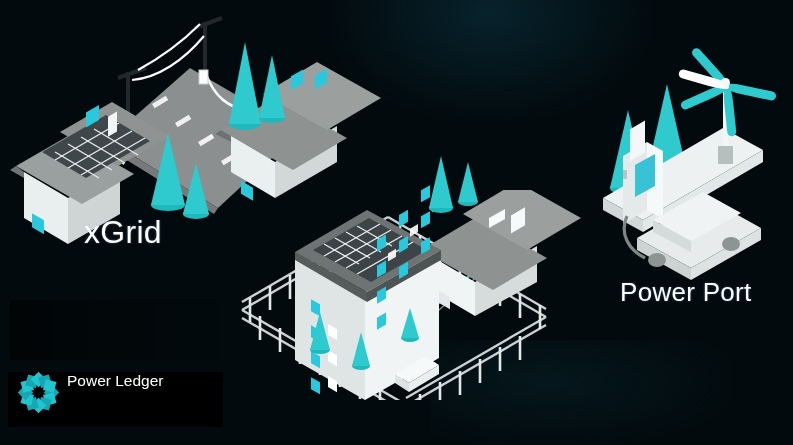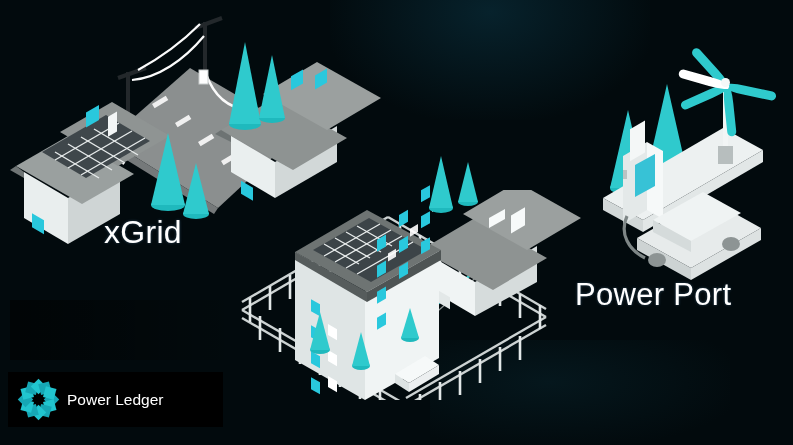--- a/index.html
+++ b/index.html
@@ -19,21 +19,21 @@
           background:linear-gradient(90deg,rgba(0,0,0,.55),rgba(0,0,0,.0));}
 
   
   .scene{position:absolute;}
 
   .lbl{position:absolute;color:#ffffff;font-weight:300;letter-spacing:.3px;
        text-shadow:0 0 3px rgba(140,200,255,.30);white-space:nowrap;}
 
   
   #brand{position:absolute;left:8px;top:372px;width:215px;height:55px;
-         background:#000;display:flex;align-items:center;gap:9px;padding-left:10px;
+         background:#000;display:flex;align-items:flex-start;gap:9px;padding-left:10px;
          box-sizing:border-box;}
   #logo{position:relative;width:40px;height:40px;flex:0 0 40px;}
   #logo .petal{position:absolute;left:50%;top:50%;width:11px;height:11px;
                margin:-5.5px 0 0 -5.5px;background:#16a7b5;
                transform-origin:50% 50%;}
   #brand .btxt{color:#fff;font-size:15.5px;font-weight:400;}
   .blade{position:absolute;left:50%;top:50%;width:52px;height:9px;
          background:#2fcacd;border-radius:50% 6px 6px 50%;
          transform-origin:2px 50%;}
 </style>
@@ -295,22 +295,22 @@
       <polygon points="62,218 132,178 186,208 116,248" fill="#e7ebeb"></polygon>
       <polygon points="62,218 116,248 116,260 62,230" fill="#cdd3d3"></polygon>
       <polygon points="116,248 186,208 186,220 116,260" fill="#dde2e2"></polygon>
       <polygon points="78,200 128,172 166,193 116,221" fill="#eff3f3"></polygon>
       <polygon points="78,200 116,221 116,232 78,212" fill="#d5dbdb"></polygon>
       <ellipse cx="82" cy="240" rx="9" ry="7" fill="#8d9494"></ellipse>
       <ellipse cx="156" cy="224" rx="9" ry="7" fill="#8d9494"></ellipse>
     </svg>
   </div>
 
-  <div class="lbl" id="lb-xgrid" style="left:84px;top:214px;font-size:32px;margin-left:20px;">xGrid</div>
-  <div class="lbl" id="lb-port" style="left:575px;top:277px;font-size:31px;">Power Port</div>
+  <div class="lbl" id="lb-xgrid" style="left:84px;top:214px;font-size:32px;">xGrid</div>
+  <div class="lbl" id="lb-port" style="left:620px;top:277px;font-size:26px;">Power Port</div>
 
   <div id="brand">
     <div id="logo">
         <div class="petal" style="background: rgb(22, 167, 181); transform: rotate(0deg) translate(13px) rotate(45deg);"></div>
         <div class="petal" style="background: rgb(33, 197, 207); transform: rotate(30deg) translate(13px) rotate(45deg);"></div>
         <div class="petal" style="background: rgb(22, 167, 181); transform: rotate(60deg) translate(13px) rotate(45deg);"></div>
         <div class="petal" style="background: rgb(33, 197, 207); transform: rotate(90deg) translate(13px) rotate(45deg);"></div>
         <div class="petal" style="background: rgb(22, 167, 181); transform: rotate(120deg) translate(13px) rotate(45deg);"></div>
         <div class="petal" style="background: rgb(33, 197, 207); transform: rotate(150deg) translate(13px) rotate(45deg);"></div>
         <div class="petal" style="background: rgb(22, 167, 181); transform: rotate(180deg) translate(13px) rotate(45deg);"></div>

